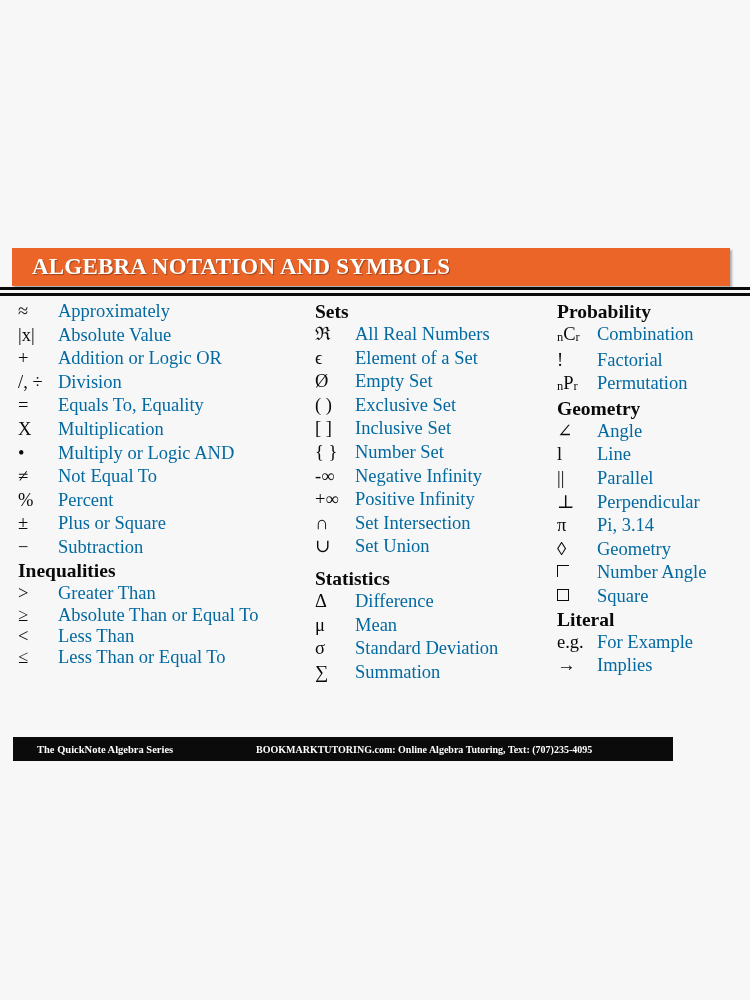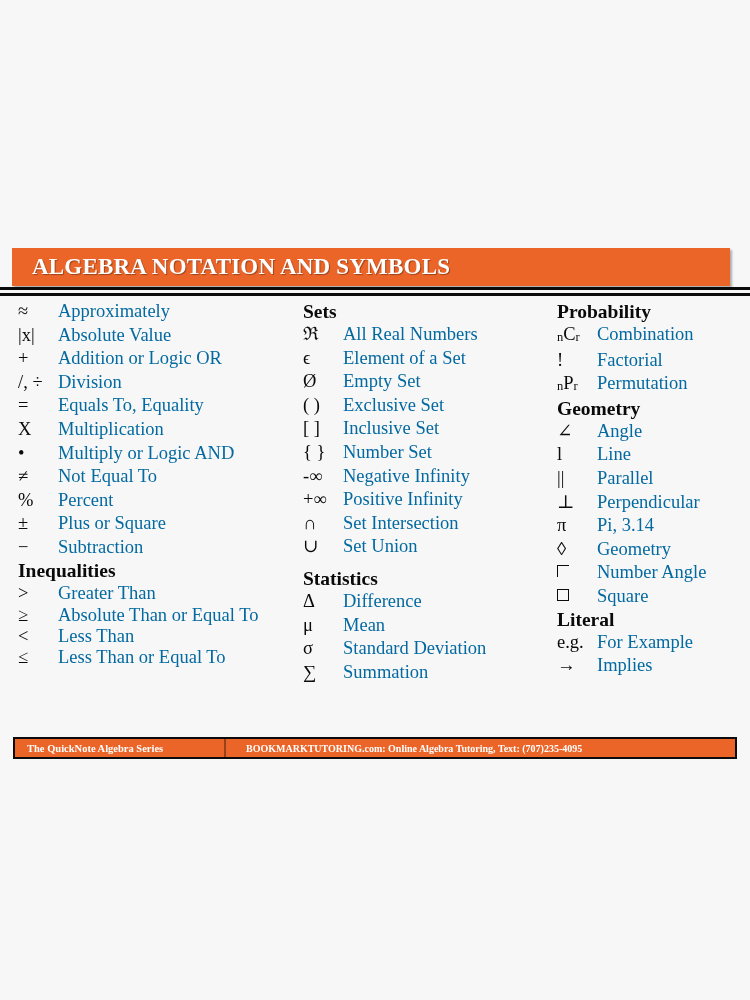--- a/index.html
+++ b/index.html
@@ -72,21 +72,21 @@
     top: 300px;
     width: 750px;
     height: 432px;
   }
 
   .column {
     position: absolute;
     top: 0;
   }
   .col-1 { left: 18px;  width: 280px; }
-  .col-2 { left: 303px; width: 250px; }
+  .col-2 { left: 315px; width: 250px; }
   .col-3 { left: 557px; width: 195px; }
 
   .group-title {
     font-family: "Liberation Serif", "DejaVu Serif", serif;
     font-weight: bold;
     font-size: 19.5px;
     color: #0a0a0a;
     line-height: 23px;
     margin: 0;
     padding: 0;
@@ -144,24 +144,24 @@
     border: 1.5px solid #0a0a0a;
     position: relative;
     top: -1px;
   }
 
   
   .footer-outer {
     position: absolute;
     left: 13px;
     top: 737px;
-    width: 724px;
+    width: 660px;
     height: 22px;
     background: #0b0b0b;
-    padding: 2px;
+    padding: 12px;
     box-sizing: border-box;
   }
   .footer-bar {
     position: relative;
     width: 100%;
     height: 100%;
     background: #ec6528;
     display: flex;
     align-items: center;
   }

